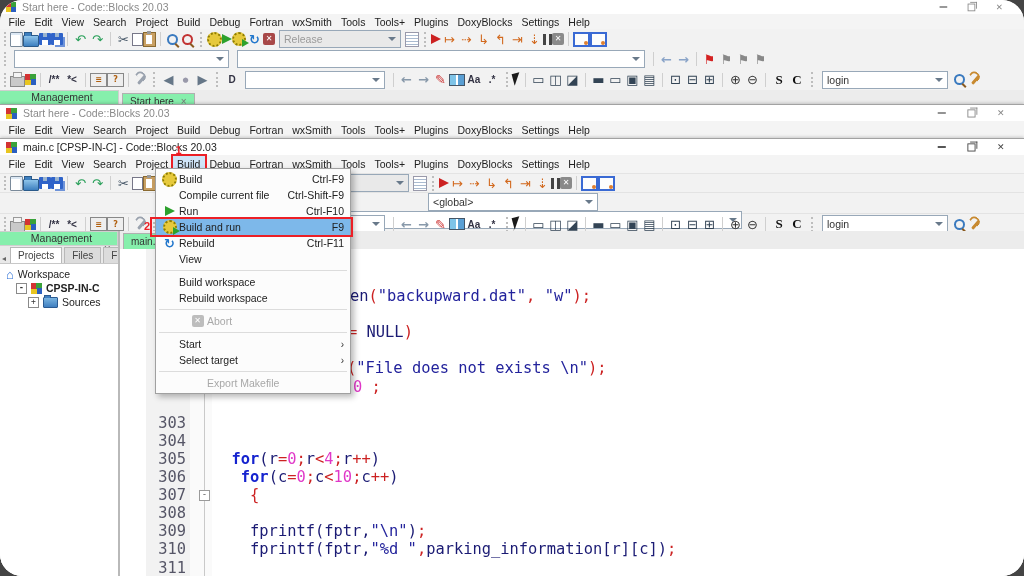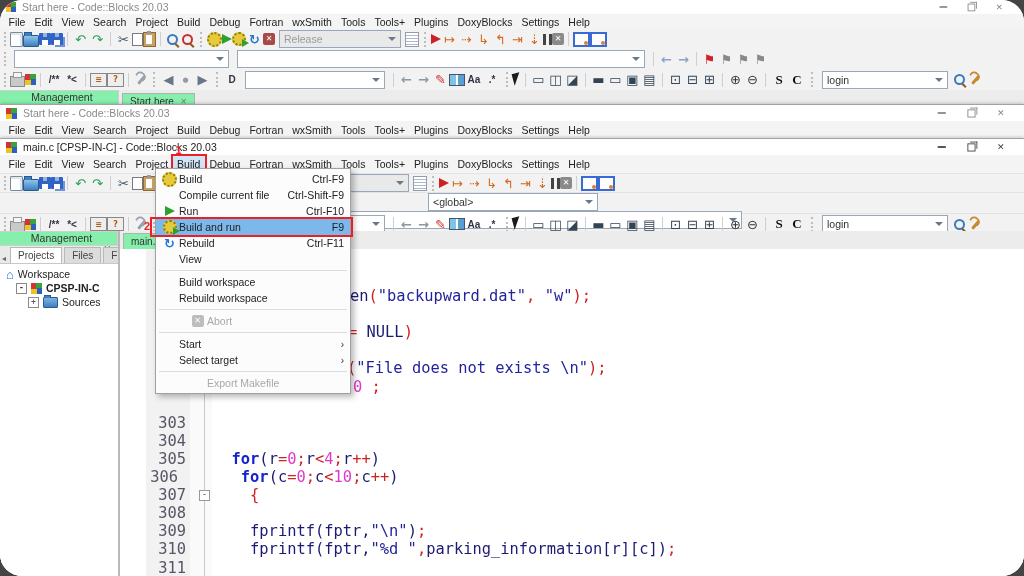--- a/index.html
+++ b/index.html
@@ -490,21 +490,21 @@
       <div class="vline" style="left:204px;top:18px;bottom:0;"></div>
       <div>
           <div class="cline" style="left: 350px; top: 56px;"><span class="pl">en</span><span class="rd">(</span><span class="st">"backupward.dat"</span><span class="rd">, </span><span class="st">"w"</span><span class="rd">);</span></div>
           <div class="cline" style="left: 348px; top: 92px;"><span class="rd">= </span><span class="pl">NULL</span><span class="rd">)</span></div>
           <div class="cline" style="left: 347px; top: 128px;"><span class="rd">(</span><span class="st">"File does not exists \n"</span><span class="rd">);</span></div>
           <div class="cline" style="left: 353px; top: 147px;"><span class="nm">0</span><span class="rd"> ;</span></div>
           <div class="lnum" style="left: 146px; top: 183px;">303</div>
           <div class="lnum" style="left: 146px; top: 201px;">304</div>
           <div class="lnum" style="left: 146px; top: 219px;">305</div>
           <div class="cline" style="left: 213px; top: 219px;"><span class="pl">  </span><span class="kw">for</span><span class="pl">(</span><span class="pl">r</span><span class="rd">=</span><span class="nm">0</span><span class="rd">;</span><span class="pl">r</span><span class="rd">&lt;</span><span class="nm">4</span><span class="rd">;</span><span class="pl">r</span><span class="rd">++</span><span class="pl">)</span></div>
-          <div class="lnum" style="left: 138px; top: 237px;">306</div>
+          <div class="lnum" style="left: 146px; top: 237px;">306</div>
           <div class="cline" style="left: 213px; top: 237px;"><span class="pl">   </span><span class="kw">for</span><span class="pl">(</span><span class="pl">c</span><span class="rd">=</span><span class="nm">0</span><span class="rd">;</span><span class="pl">c</span><span class="rd">&lt;</span><span class="nm">10</span><span class="rd">;</span><span class="pl">c</span><span class="rd">++</span><span class="pl">)</span></div>
           <div class="lnum" style="left: 146px; top: 255px;">307</div>
           <div class="foldbox" style="left: 199px; top: 259px;">-</div>
           <div class="cline" style="left: 213px; top: 255px;"><span class="pl">    </span><span class="rd">{</span></div>
           <div class="lnum" style="left: 146px; top: 273px;">308</div>
           <div class="lnum" style="left: 146px; top: 291px;">309</div>
           <div class="cline" style="left: 213px; top: 291px;"><span class="pl">    </span><span class="pl">fprintf(fptr,</span><span class="st">"\n"</span><span class="pl">)</span><span class="rd">;</span></div>
           <div class="lnum" style="left: 146px; top: 309px;">310</div>
           <div class="cline" style="left: 213px; top: 309px;"><span class="pl">    </span><span class="pl">fprintf(fptr,</span><span class="st">"%d "</span><span class="rd">,</span><span class="pl">parking_information[r][c])</span><span class="rd">;</span></div>
           <div class="lnum" style="left: 146px; top: 328px;">311</div>

